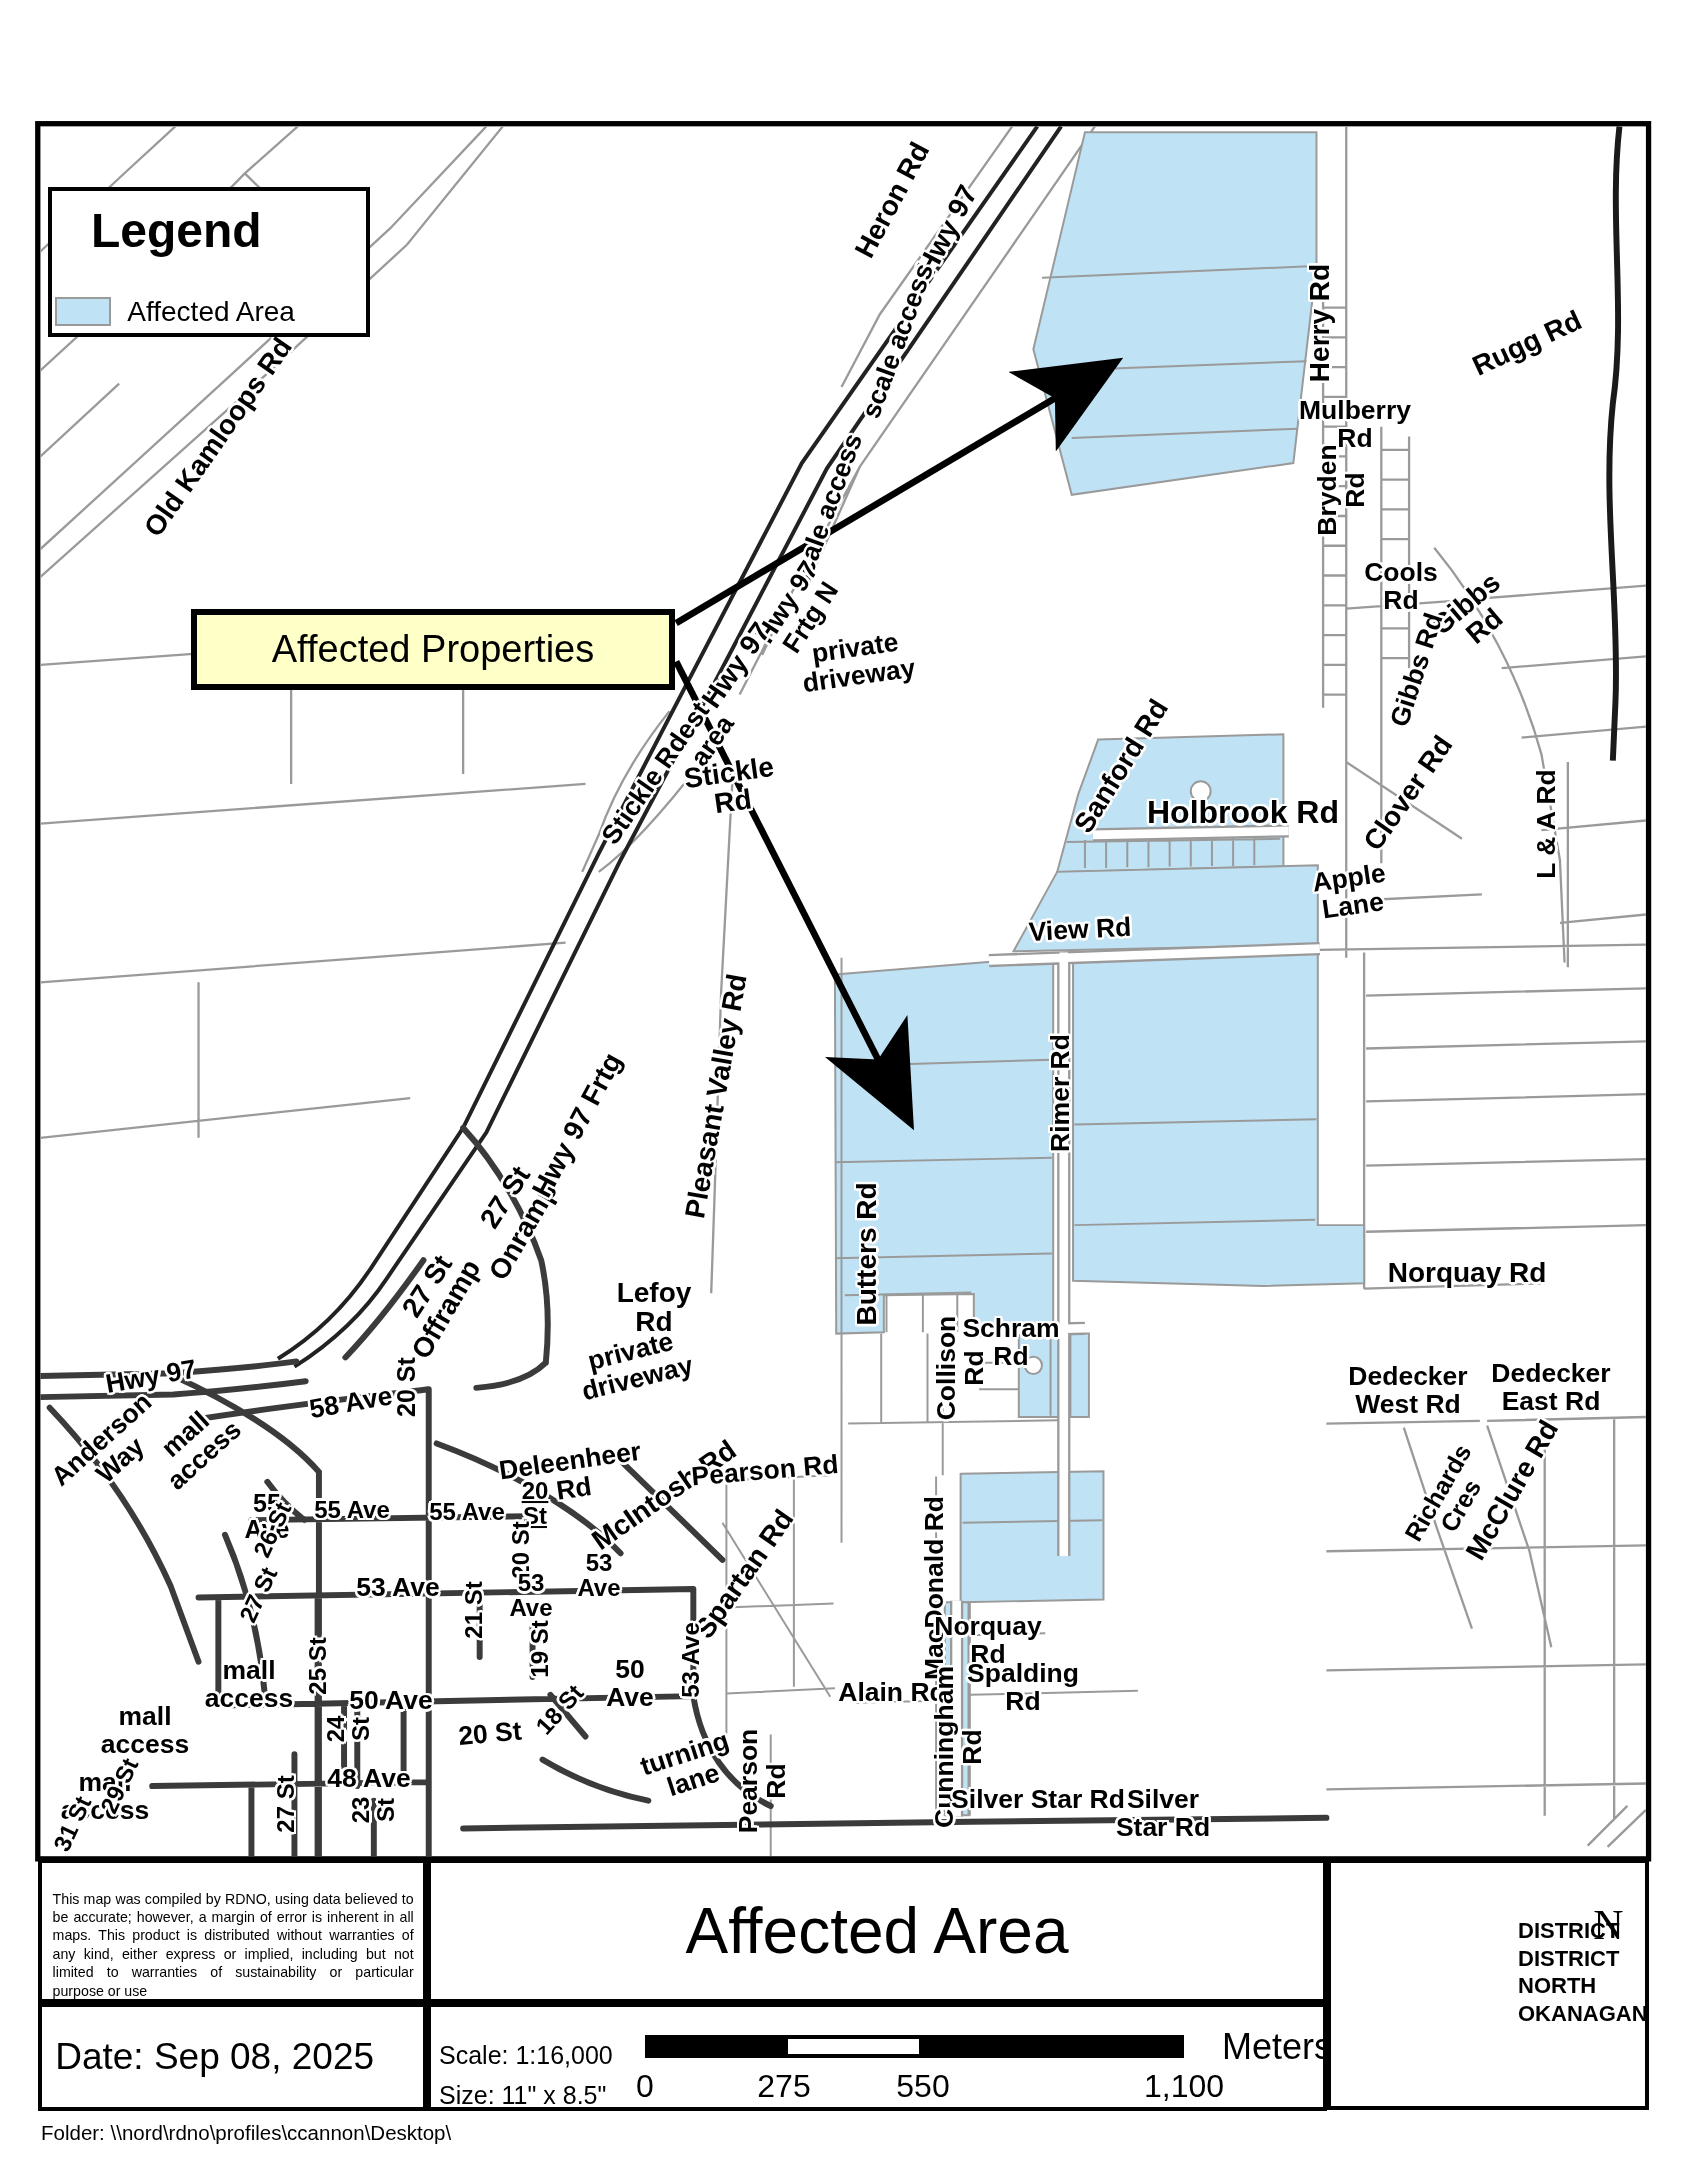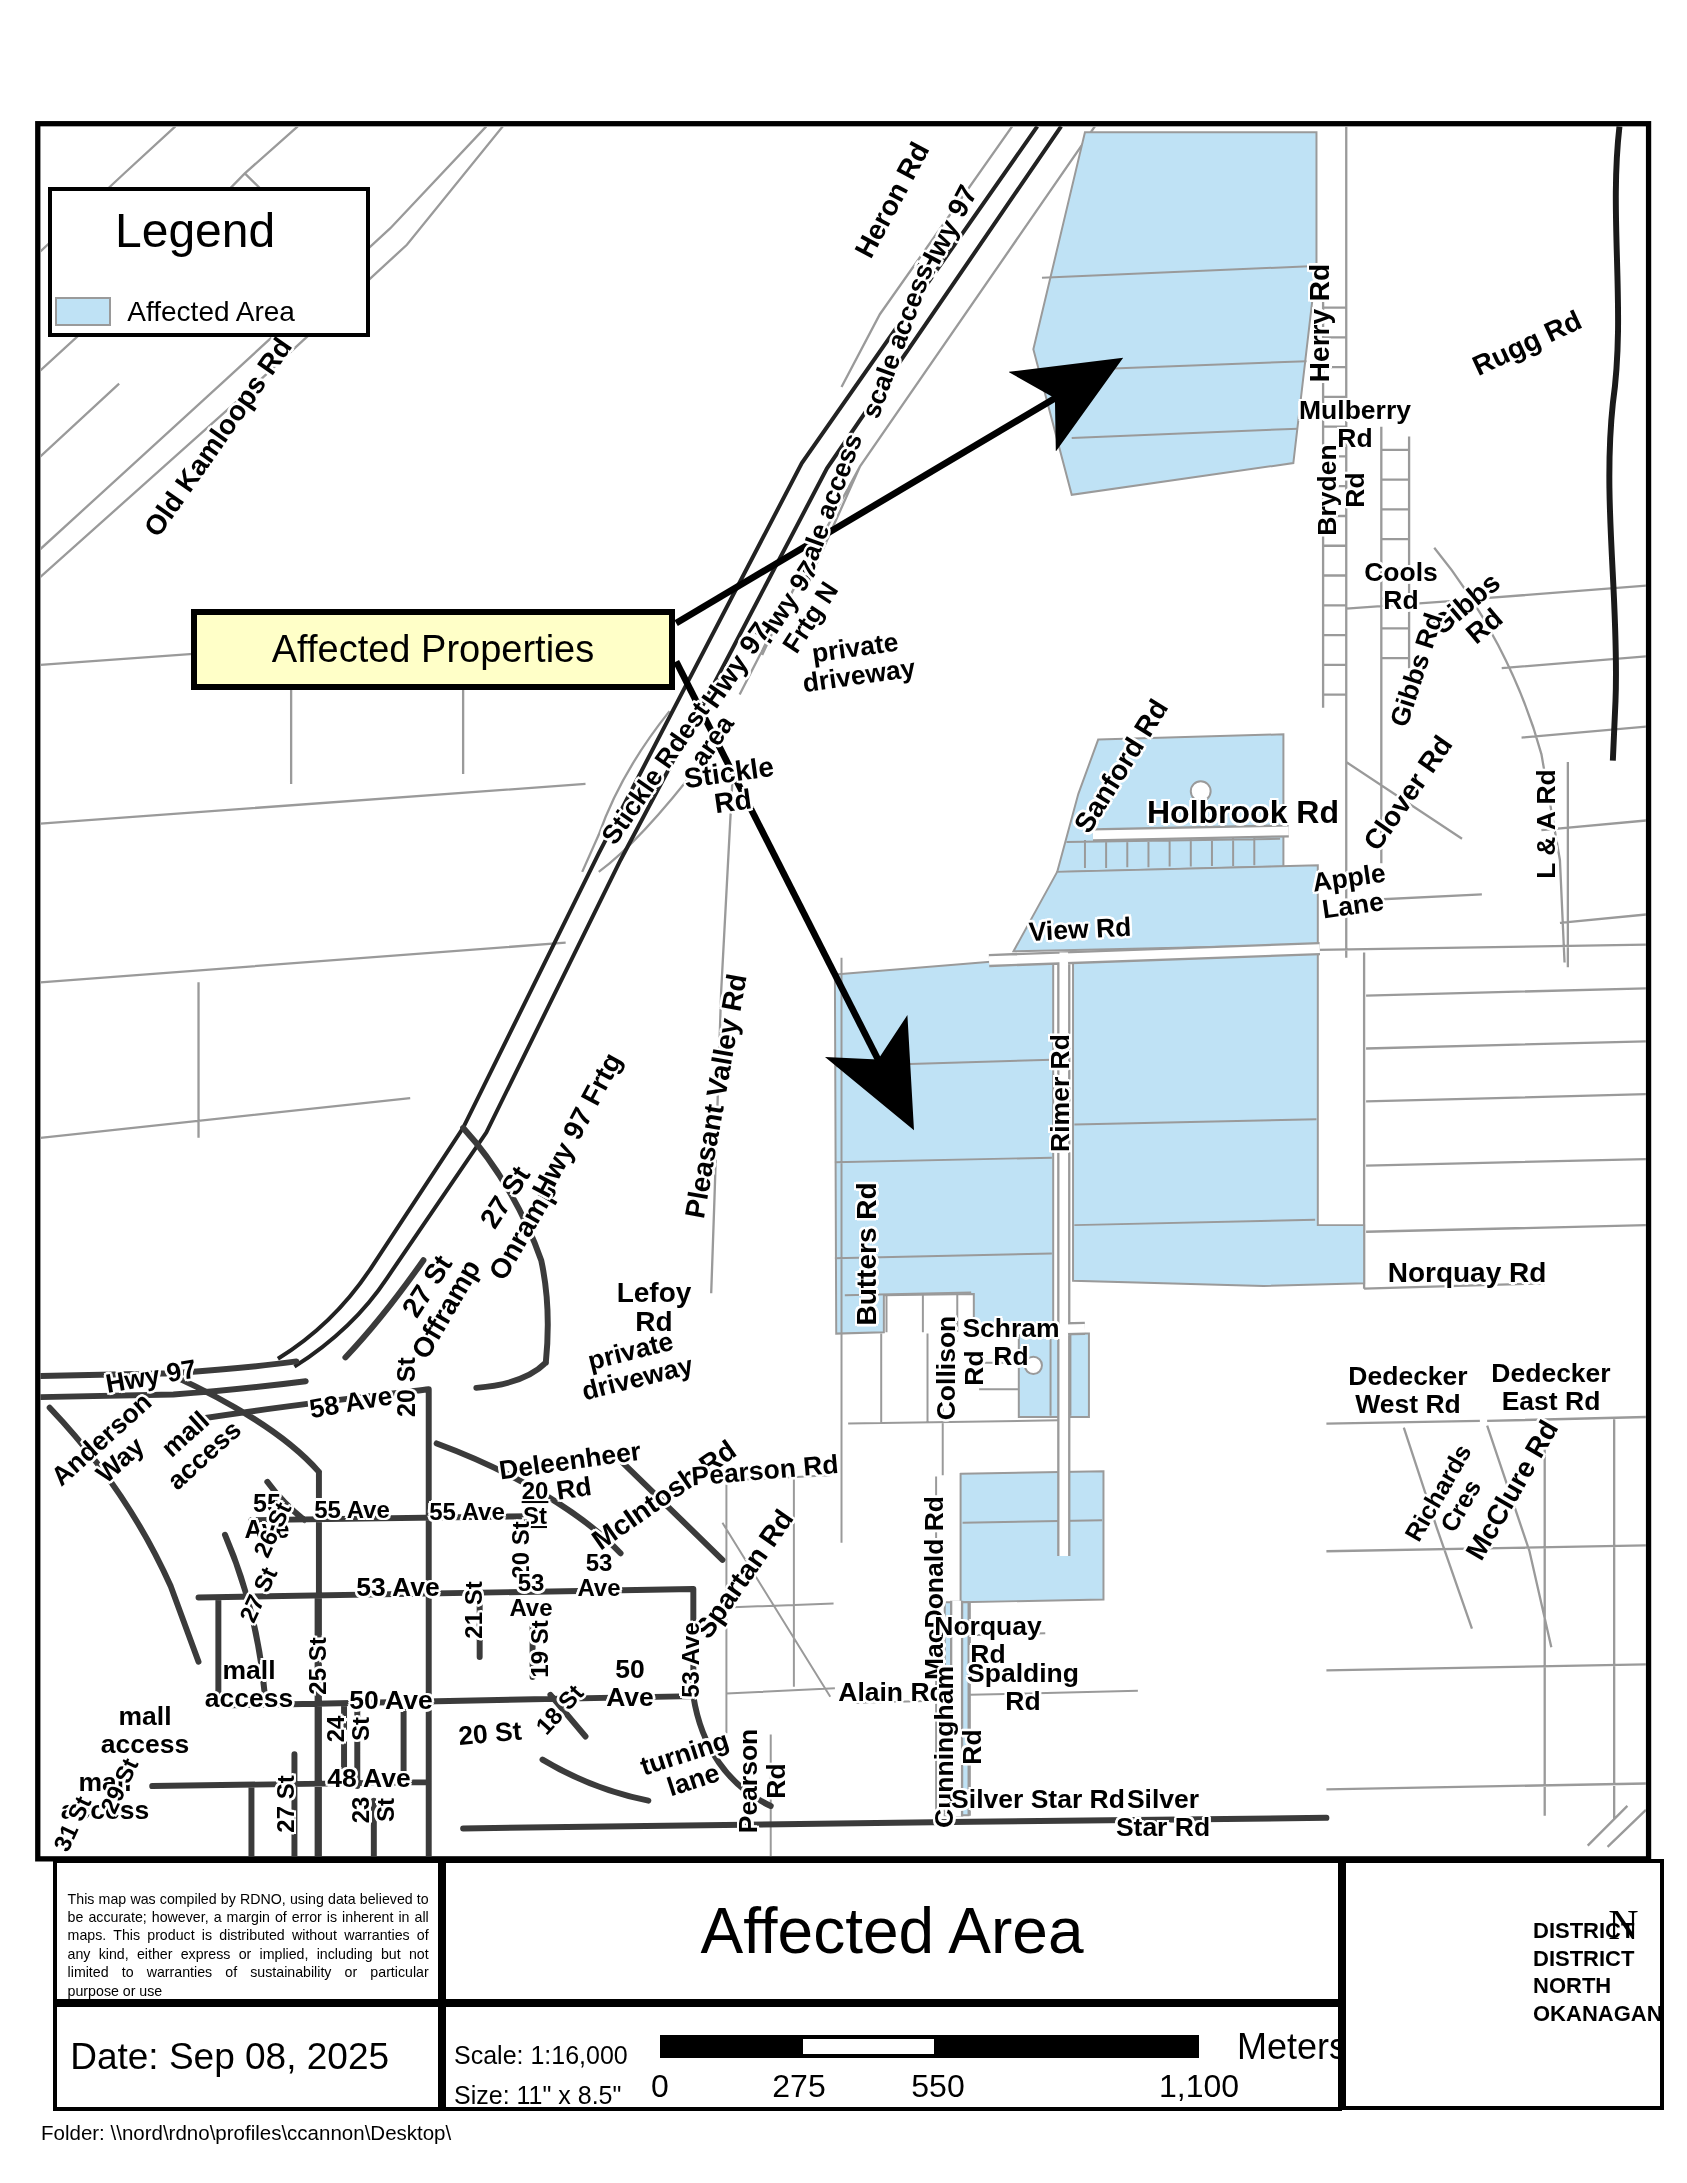--- a/index.html
+++ b/index.html
@@ -7,30 +7,30 @@
         font-family:"Liberation Sans",sans-serif;}
   svg{position:absolute;left:0;top:0;}
   
   #labels{position:absolute;left:0;top:0;width:1687px;height:2183px;pointer-events:none;z-index:4;}
   .ml{position:absolute;font-weight:bold;color:#000;white-space:pre;text-align:center;line-height:1.04;
       text-shadow:-2.6px 0 0 #fff,2.6px 0 0 #fff,0 -2.6px 0 #fff,0 2.6px 0 #fff,
                   -2px -2px 0 #fff,2px 2px 0 #fff,-2px 2px 0 #fff,2px -2px 0 #fff;}
   
   #legend{position:absolute;left:48px;top:187px;width:322px;height:150px;background:#fff;
           border:4.6px solid #000;box-sizing:border-box;z-index:5;}
-  #legend .ttl{font-size:48px;font-weight:normal;margin:12px 0 0 63px;}
+  #legend .ttl{font-size:48px;font-weight:bold;margin:12px 0 0 39px;}
   #legend .row{position:absolute;left:3.3px;bottom:5.3px;display:flex;align-items:center;}
   #legend .sw{width:56px;height:29px;border:2px solid #9a9a9a;box-sizing:border-box;}
   #legend .lab{font-size:28px;margin-left:16px;}
   
   #callout{position:absolute;left:191px;top:609px;width:484px;height:81px;background:#ffffc8;
            border:6px solid #000;box-sizing:border-box;z-index:5;display:flex;align-items:center;justify-content:center;}
   #callout span{font-size:38px;font-weight:normal;}
   
-  .tb{position:absolute;background:#fff;border:4.6px solid #000;box-sizing:border-box;z-index:5;margin-left:15px;}
+  .tb{position:absolute;background:#fff;border:4.6px solid #000;box-sizing:border-box;z-index:5;}
   #disclaimer-box{left:38px;top:1859px;width:389px;height:144px;}
   #disclaimer-box p{font-size:14.2px;line-height:1.3;text-align:justify;margin:26.5px 9.3px 0 10.6px;}
   #date-box{left:38px;top:2003px;width:389px;height:108px;display:flex;align-items:center;}
   #date-box span{font-size:37px;margin-left:13.2px;}
   #title-box{left:427px;top:1859px;width:900px;height:144px;display:flex;align-items:center;justify-content:center;}
   #title-box h1{font-size:64px;font-weight:500;margin:0;}
   #scale-box{left:427px;top:2003px;width:900px;height:108px;}
   #scale-box .scl{position:absolute;left:8px;top:34px;font-size:25px;}
   #scale-box .siz{position:absolute;left:8px;top:74px;font-size:25px;}
   #sbar{position:absolute;left:214px;top:28px;height:22.5px;display:flex;}

